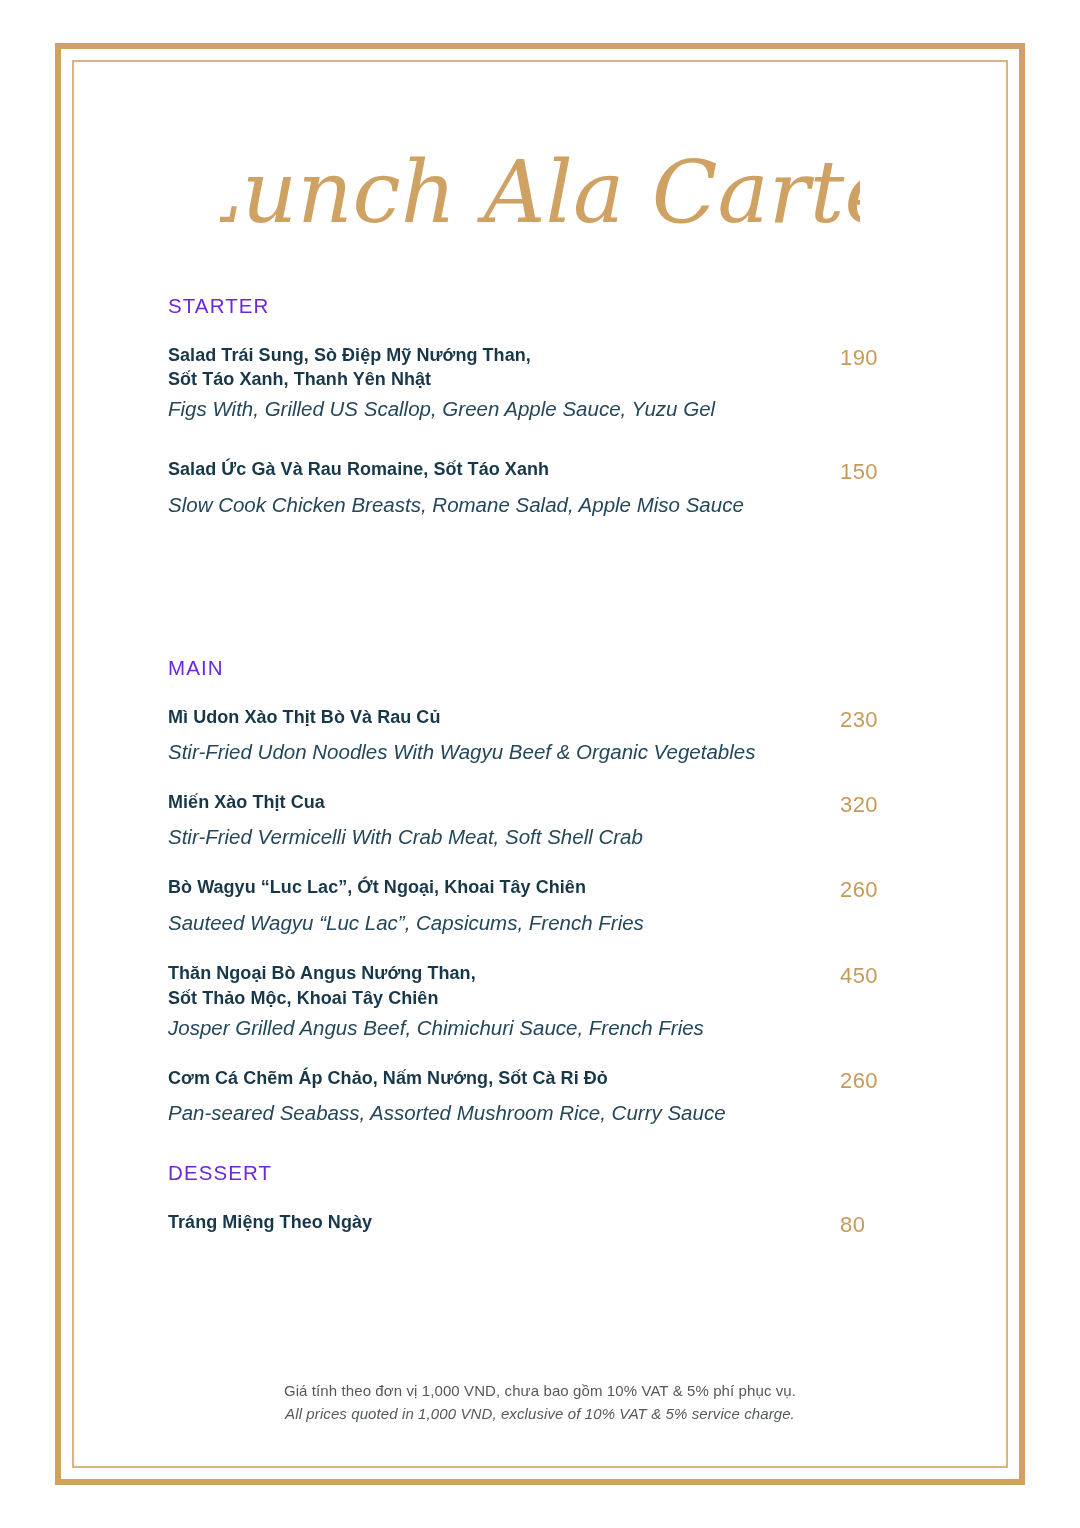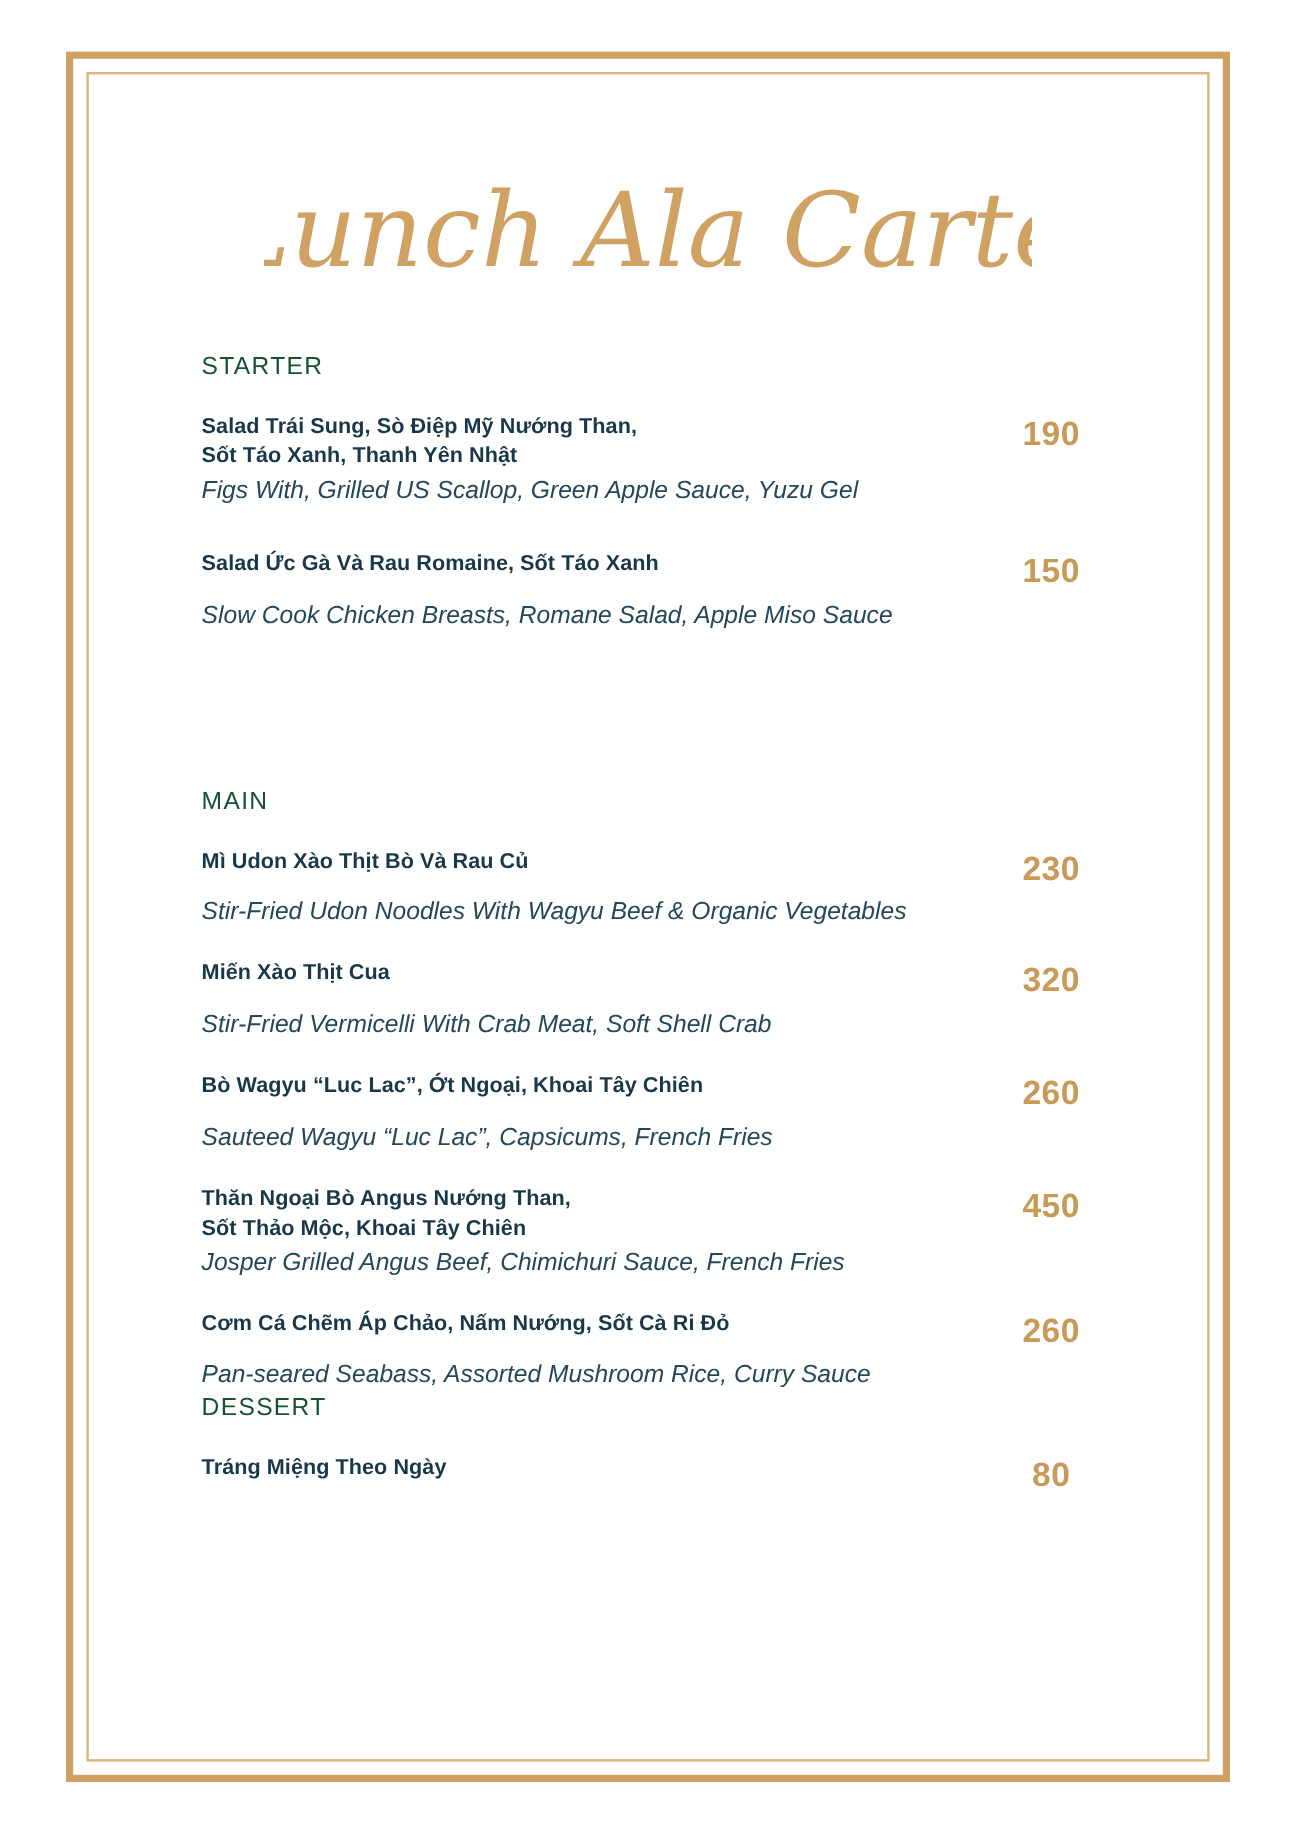--- a/index.html
+++ b/index.html
@@ -81,21 +81,21 @@
     width: 744px;
   }
   .section-starter { top: 296px; }
   .section-main    { top: 614px; margin-top: 44px; }
   .section-dessert { top: 1163px; }
 
   .section-header {
     font-size: 20.5px;
     letter-spacing: 1.1px;
     font-weight: 400;
-    color: #14532d;
+    color: #6d28d9;
     margin: 0 0 26px 0;
     line-height: 1;
   }
 
   
   .menu-item {
     position: relative;
     margin-bottom: 24px;
   }
   .menu-item:last-child { margin-bottom: 0; }
@@ -113,23 +113,23 @@
     font-size: 18px;
     font-weight: bold;
     color: #18384a;
     line-height: 1.38;
     letter-spacing: 0.05px;
     white-space: nowrap;
   }
   .item-price {
     flex: 0 0 auto;
     min-width: 72px;
-    text-align: center;
-    font-size: 28px;
-    font-weight: bold;
+    text-align: left;
+    font-size: 22px;
+    font-weight: normal;
     color: #c79a58;
     line-height: 1.38;
     letter-spacing: 0.4px;
   }
   .item-desc {
     font-size: 20.5px;
     font-style: italic;
     font-weight: 400;
     color: #25475a;
     line-height: 1.42;
@@ -264,15 +264,19 @@
       <div class="menu-item">
         <div class="item-row">
           <div class="item-names">
             <div class="item-name-line">Tráng Miệng Theo Ngày</div>
           </div>
           <div class="item-price">80</div>
         </div>
       </div>
     </div>
 
+    <div class="footer">
+      <div class="footer-line-vi">Giá tính theo đơn vị 1,000 VND, chưa bao gồm 10% VAT &amp; 5% phí phục vụ.</div>
+      <div class="footer-line-en">All prices quoted in 1,000 VND, exclusive of 10% VAT &amp; 5% service charge.</div>
+    </div>
 
   </div>
 </div>
 
 </body></html>

